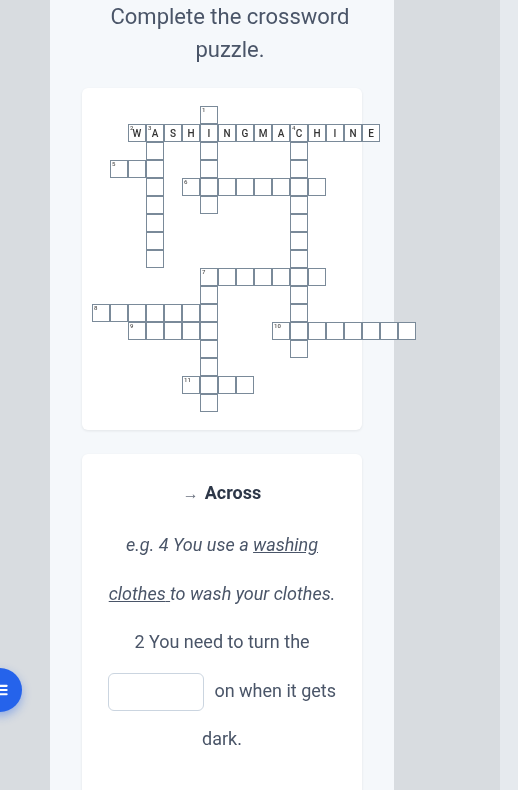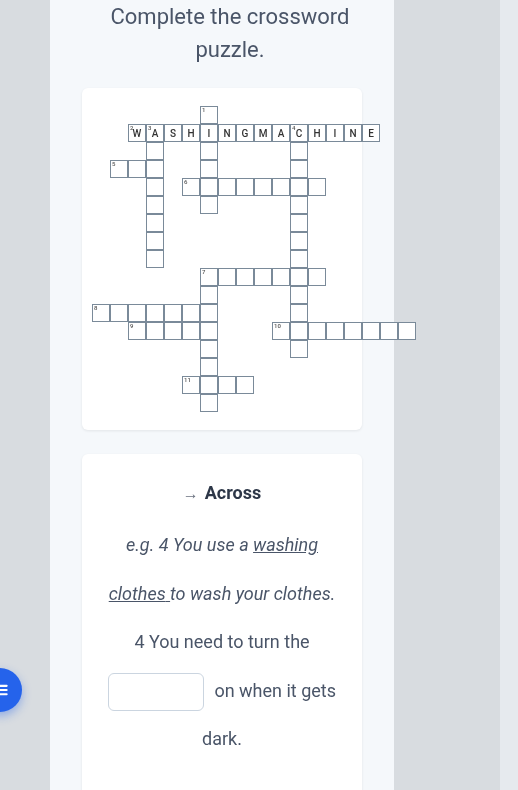--- a/index.html
+++ b/index.html
@@ -493,21 +493,21 @@
   </div>
 
   <div class="card clues">
     <div class="clues-heading">
       <span class="arrow">→</span><span>Across</span>
     </div>
     <div class="clue-text">
       <em><span>e.g. 4 You use a </span><u><span>washing clothes</span> </u><span> to wash your clothes.</span></em>
     </div>
     <div class="clue-text">
-      <span>4 You need to turn the </span>
+      <span>2 You need to turn the </span>
       <span class="blank-input"></span>
       <span> on when it gets dark.</span>
     </div>
   </div>
 
 </div>
 
 <div class="fab">
   <svg viewBox="0 0 24 24" fill="none" stroke="white" stroke-width="2.5" stroke-linecap="round">
     <line x1="4" y1="7" x2="20" y2="7"></line>

